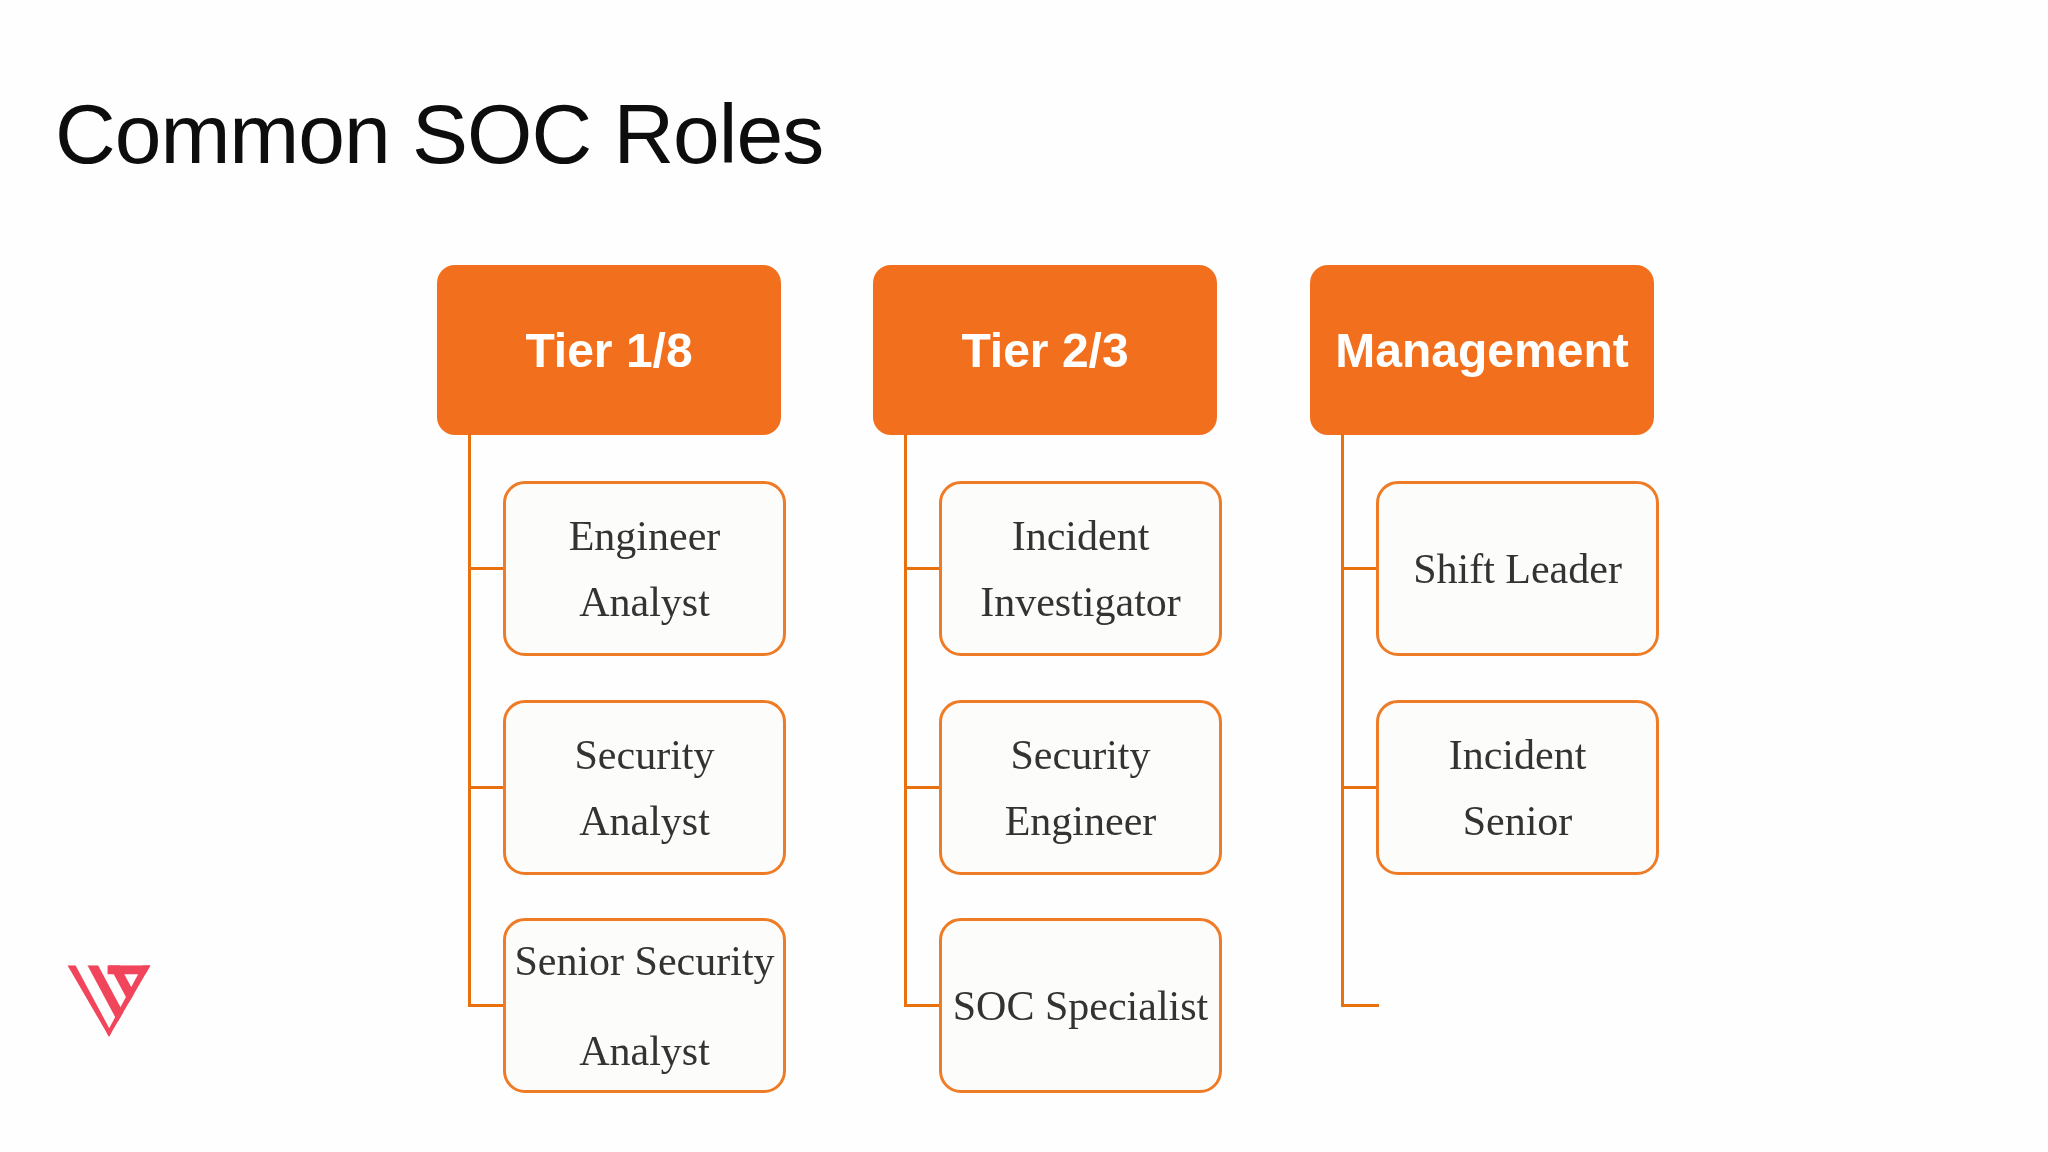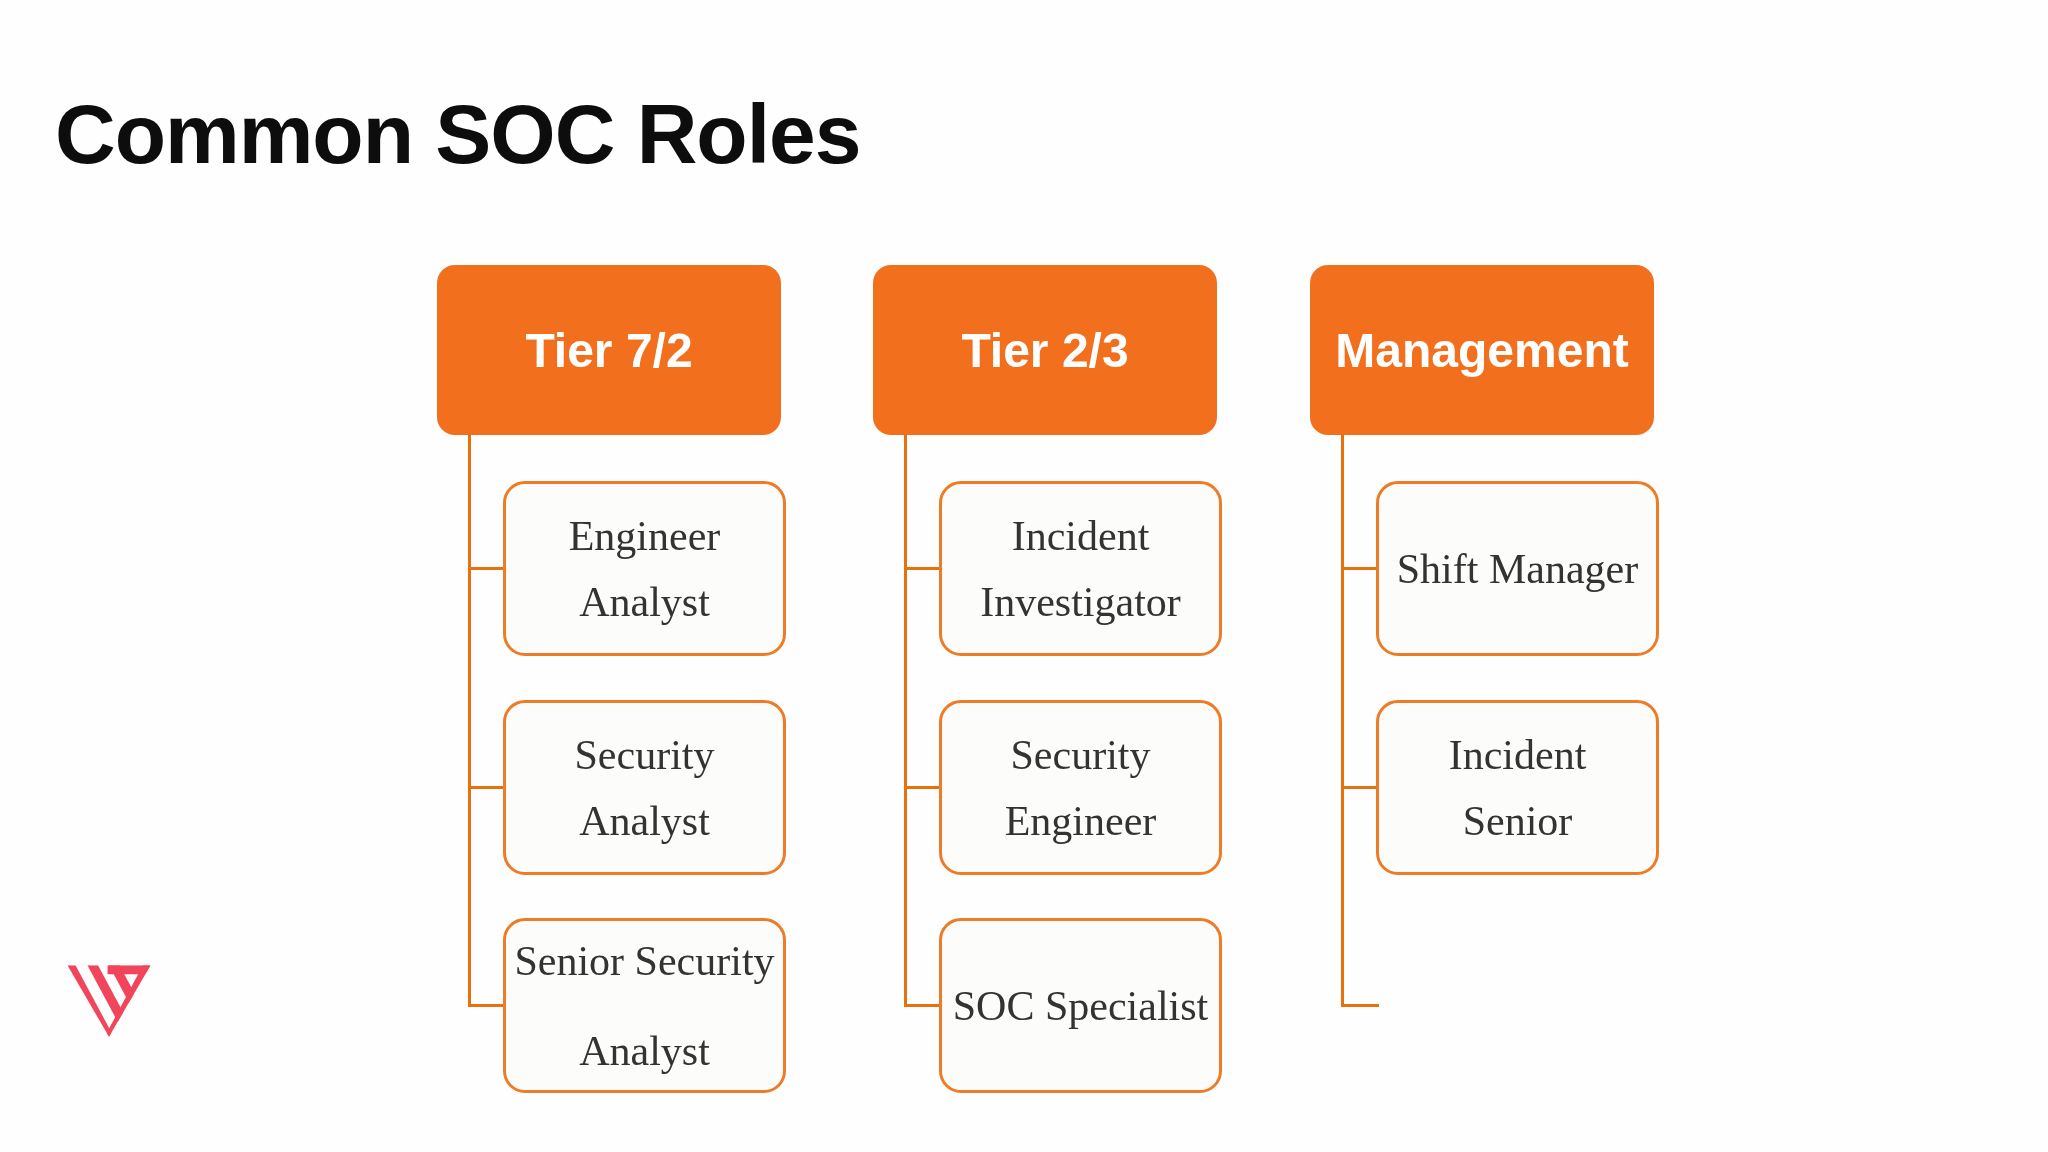--- a/index.html
+++ b/index.html
@@ -18,21 +18,21 @@
     background:var(--bg);
     font-family:"Liberation Sans","DejaVu Sans",sans-serif;
     position:relative;
     overflow:hidden;
   }
   .slide-title{
     position:absolute;
     left:55px;
     top:86px;
     font-size:84px;
-    font-weight:700;
+    font-weight:400;
     letter-spacing:-1px;
     color:var(--title-text);
     white-space:nowrap;
   }
   #diagram{position:absolute;inset:0;}
   .parent-box{
     position:absolute;
     background:var(--accent);
     border-radius:18px;
     display:flex;
@@ -76,21 +76,21 @@
 <body>
 
 <div class="slide-title">Common SOC Roles</div>
 
 <div id="diagram">
     <div class="vline" style="left: 468px; top: 435px; width: 3px; height: 572px;"></div>
     <div class="hline" style="left: 468px; top: 567px; width: 38px; height: 3px;"></div>
     <div class="hline" style="left: 468px; top: 786px; width: 38px; height: 3px;"></div>
     <div class="hline" style="left: 468px; top: 1004px; width: 38px; height: 3px;"></div>
     <div class="parent-box" style="left: 437px; top: 265px; width: 344px; height: 170px;">
-      <div>Tier 7/2</div>
+      <div>Tier 1/8</div>
     </div>
     <div class="child-box" style="left: 503px; top: 481px; width: 283px; height: 175px;">
       <div class="role-line">Engineer</div>
       <div class="role-line">Analyst</div>
     </div>
     <div class="child-box" style="left: 503px; top: 700px; width: 283px; height: 175px;">
       <div class="role-line">Security</div>
       <div class="role-line">Analyst</div>
     </div>
     <div class="child-box" style="left: 503px; top: 918px; width: 283px; height: 175px; gap: 24px;">
@@ -116,21 +116,21 @@
       <div class="role-line">SOC Specialist</div>
     </div>
     <div class="vline" style="left: 1341px; top: 435px; width: 3px; height: 572px;"></div>
     <div class="hline" style="left: 1341px; top: 567px; width: 38px; height: 3px;"></div>
     <div class="hline" style="left: 1341px; top: 786px; width: 38px; height: 3px;"></div>
     <div class="hline" style="left: 1341px; top: 1004px; width: 38px; height: 3px;"></div>
     <div class="parent-box" style="left: 1310px; top: 265px; width: 344px; height: 170px;">
       <div>Management</div>
     </div>
     <div class="child-box" style="left: 1376px; top: 481px; width: 283px; height: 175px;">
-      <div class="role-line">Shift Manager</div>
+      <div class="role-line">Shift Leader</div>
     </div>
     <div class="child-box" style="left: 1376px; top: 700px; width: 283px; height: 175px;">
       <div class="role-line">Incident</div>
       <div class="role-line">Senior</div>
     </div>
   </div>
 
 <svg class="brand-logo" viewBox="0 0 120 100" xmlns="http://www.w3.org/2000/svg">
   <defs>
     <clipPath id="triClip">

